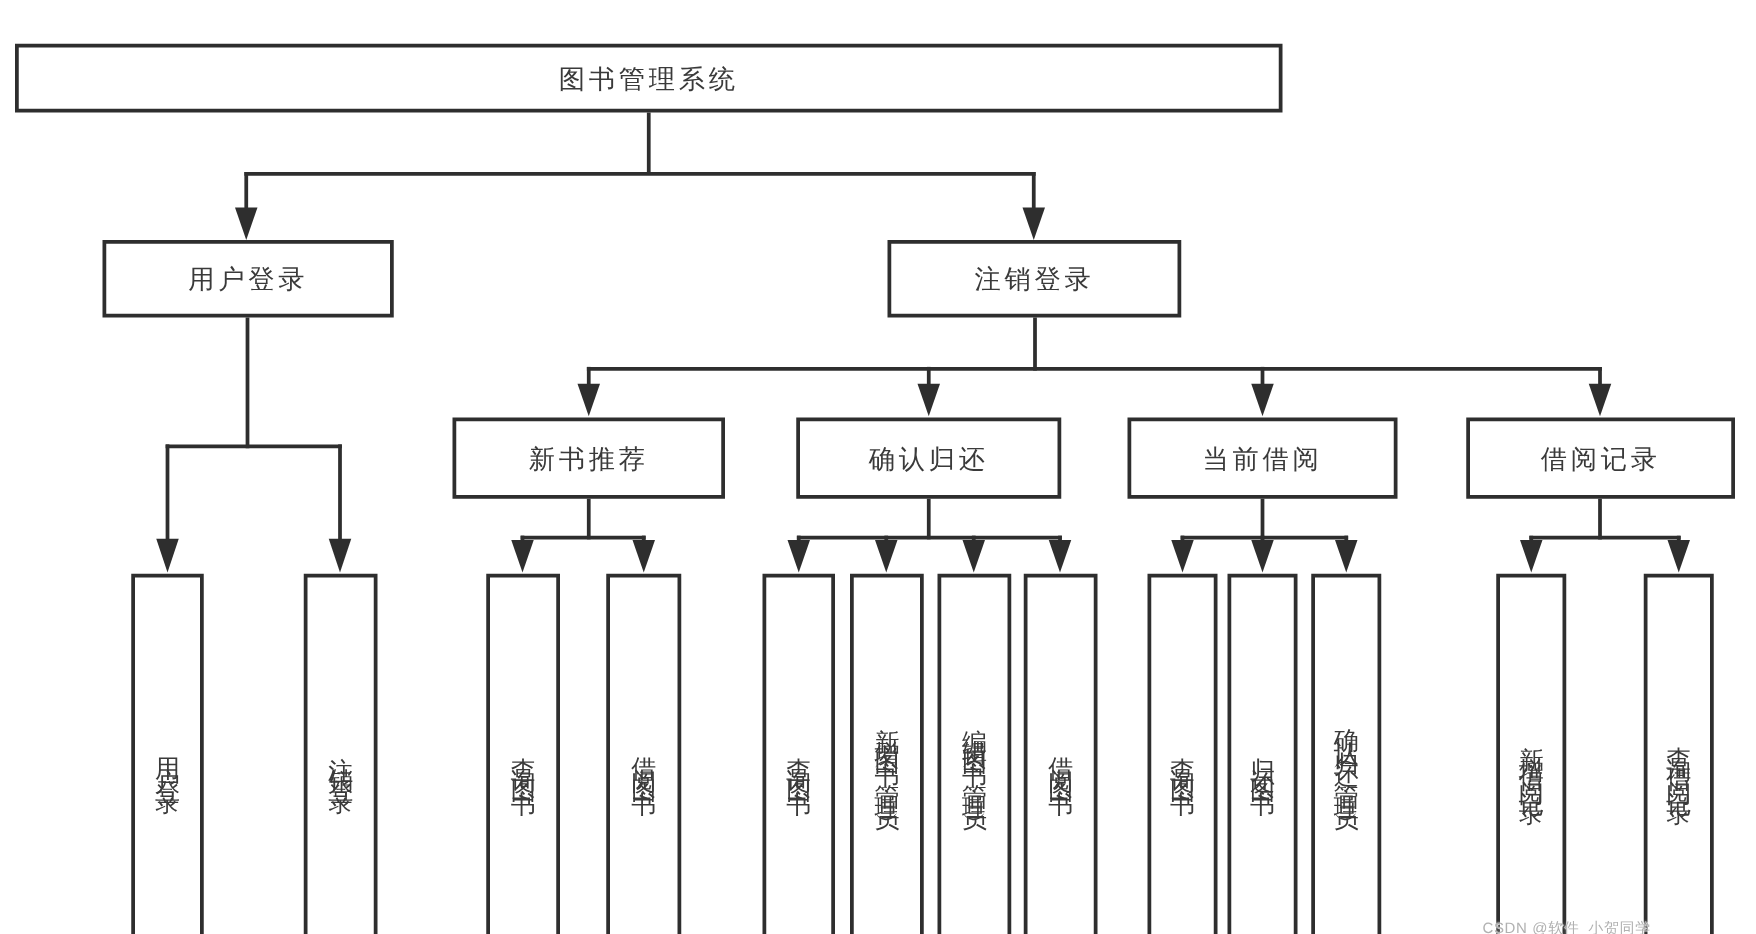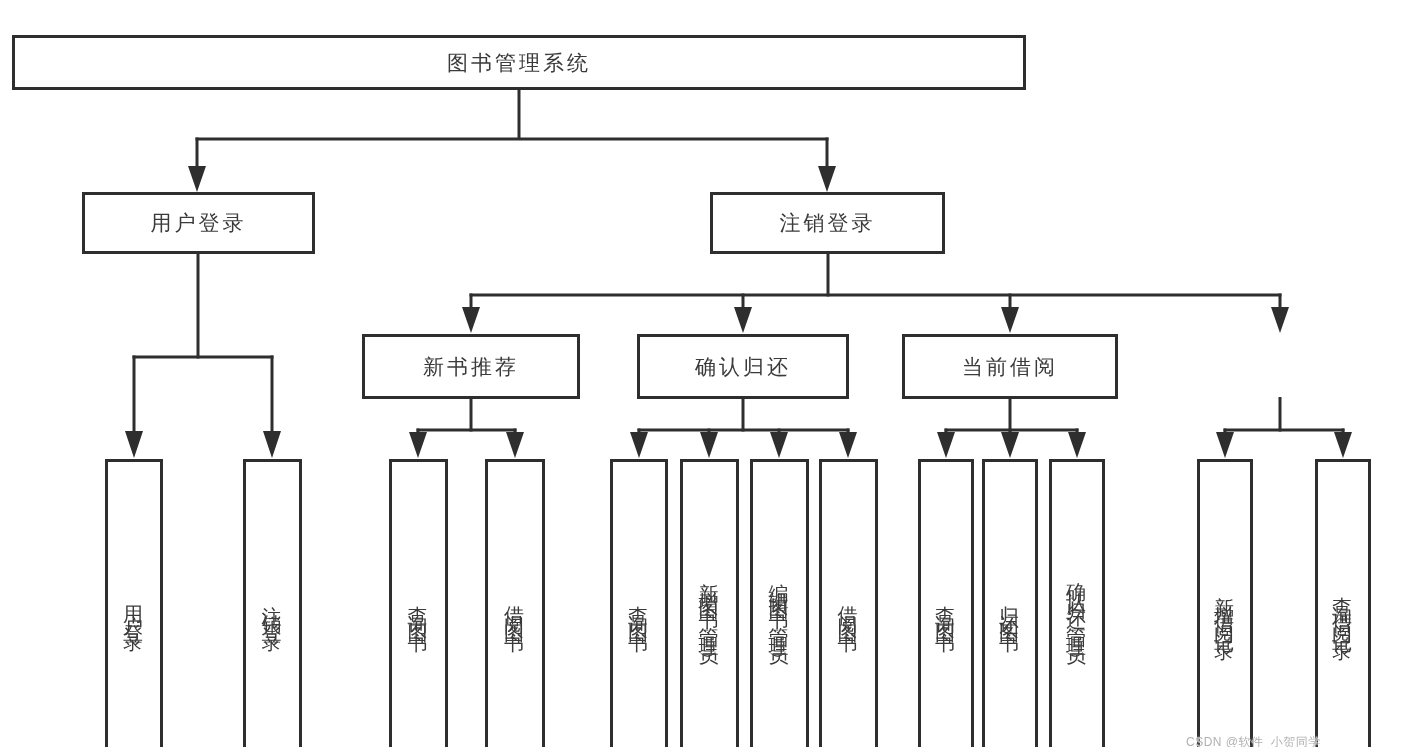--- a/index.html
+++ b/index.html
@@ -130,20 +130,21 @@
   </svg>
 
   <div class="node" style="left:12px;top:13px;width:1014px;height:55px">图书管理系统</div>
 
   <div class="node" style="left:82px;top:170px;width:233px;height:62px">用户登录</div>
   <div class="node" style="left:710px;top:170px;width:235px;height:62px">注销登录</div>
 
   <div class="node" style="left:362px;top:312px;width:218px;height:65px">新书推荐</div>
   <div class="node" style="left:637px;top:312px;width:212px;height:65px">确认归还</div>
   <div class="node" style="left:902px;top:312px;width:216px;height:65px">当前借阅</div>
+  <div class="node" style="left:1173px;top:312px;width:215px;height:65px">借阅记录</div>
 
   <div class="node vnode" style="left:105px;top:437px;width:58px;height:297px">用户登录</div>
   <div class="node vnode" style="left:243px;top:437px;width:59px;height:297px">注销登录</div>
 
   <div class="node vnode" style="left:389px;top:437px;width:59px;height:297px">查询图书</div>
   <div class="node vnode" style="left:485px;top:437px;width:60px;height:297px">借阅图书</div>
 
   <div class="node vnode" style="left:610px;top:437px;width:58px;height:297px">查询图书</div>
   <div class="node vnode" style="left:680px;top:437px;width:59px;height:297px">新增图书（管理员）</div>
   <div class="node vnode" style="left:750px;top:437px;width:59px;height:297px">编辑图书（管理员）</div>

